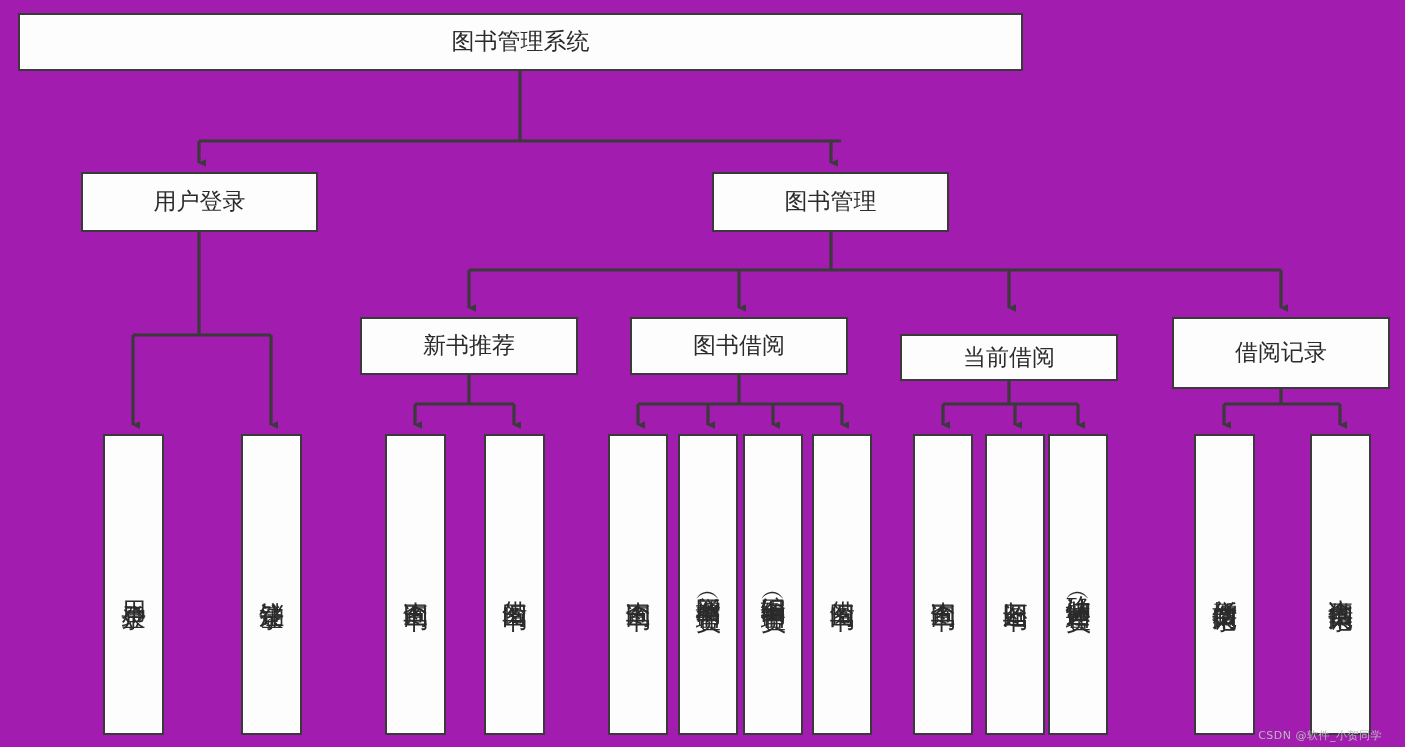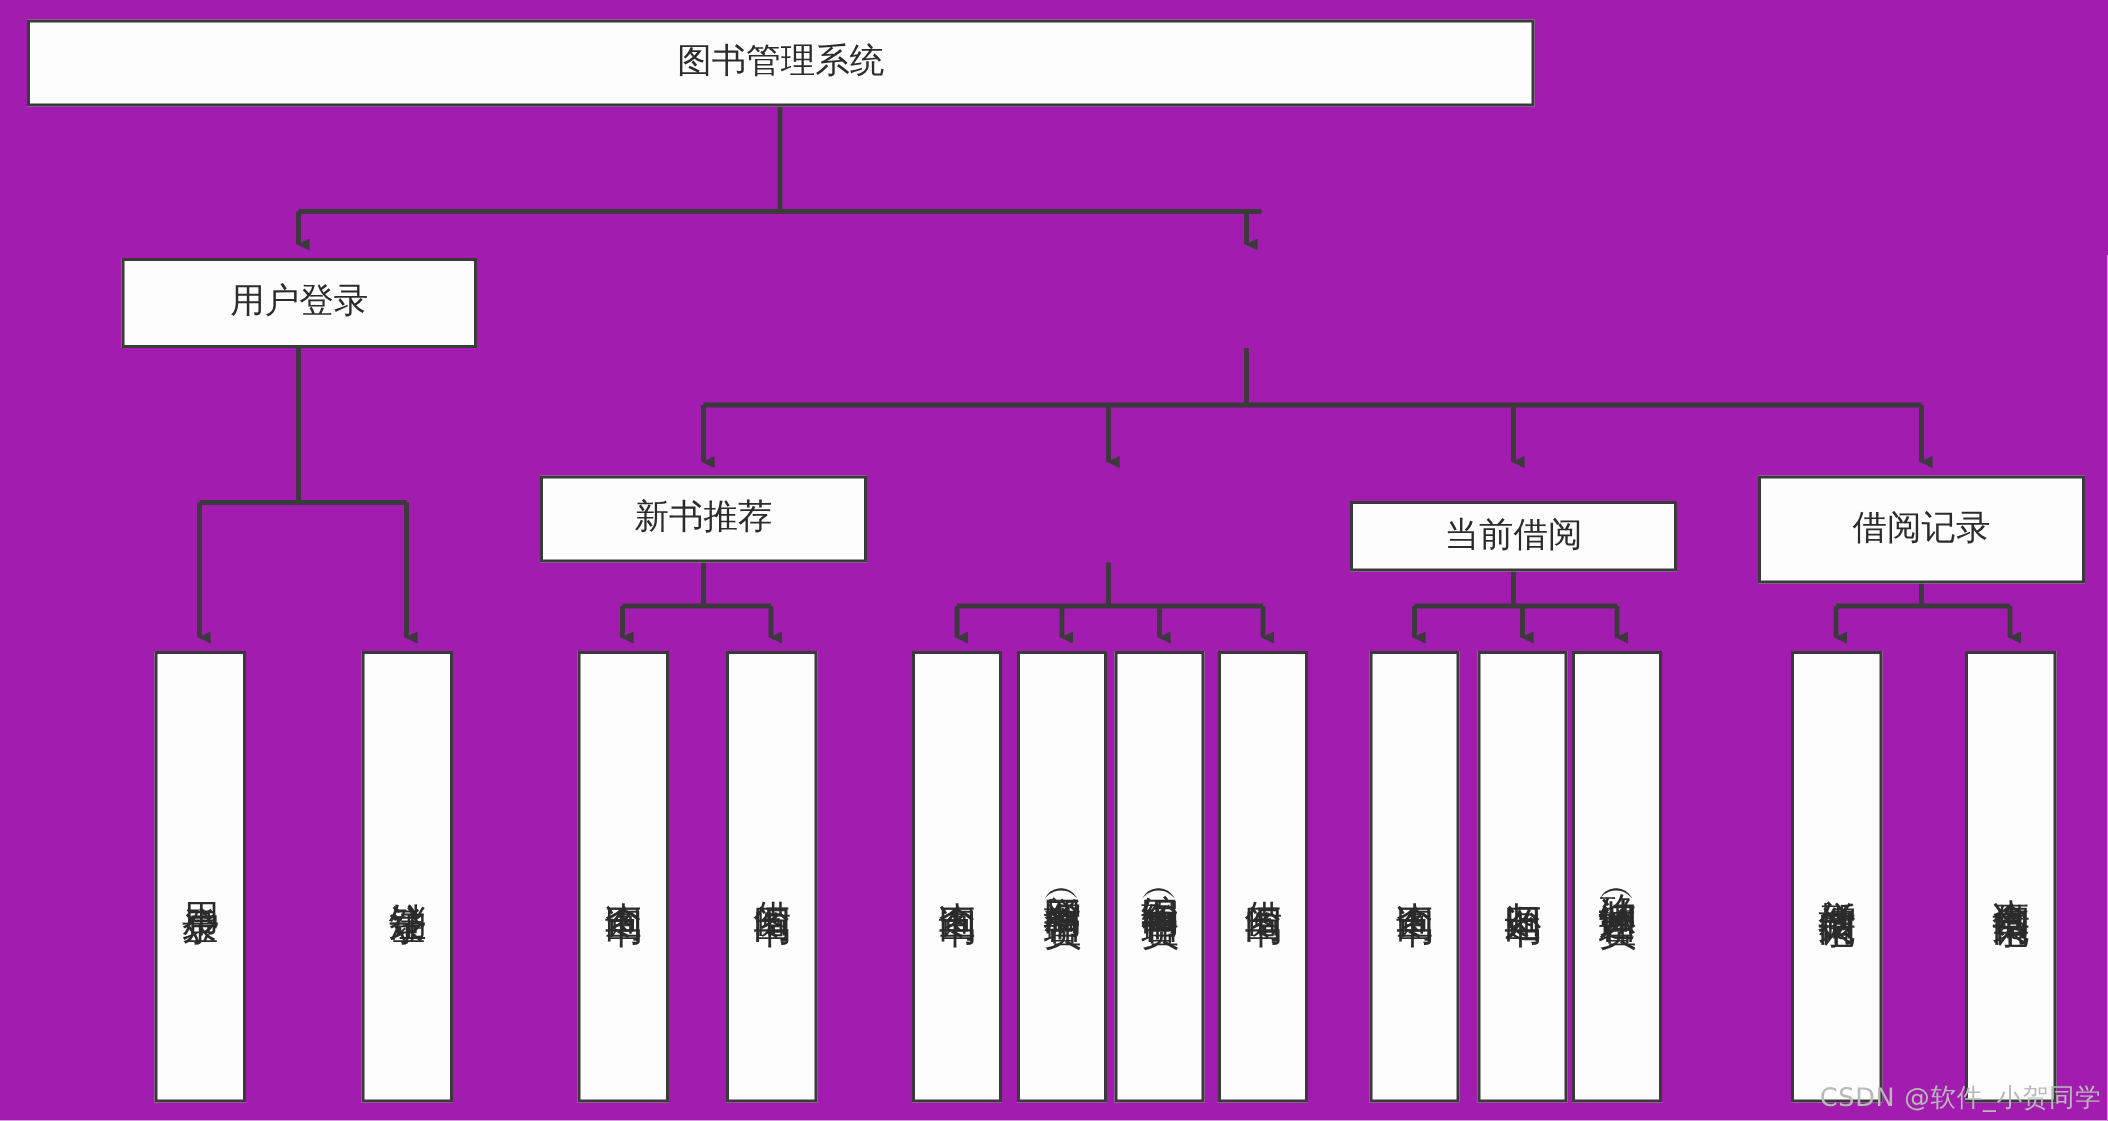--- a/index.html
+++ b/index.html
@@ -44,23 +44,23 @@
     font-size: 23px;
   }
   .node.vertical .node-label {
     writing-mode: vertical-rl;
     text-orientation: upright;
     font-size: 25px;
     letter-spacing: 2px;
   }
   #watermark {
     position: absolute;
-    right: 4px;
+    right: 23px;
     bottom: 4px;
-    font-size: 17px;
+    font-size: 11px;
     color: #b9b9b9;
     letter-spacing: 0.5px;
     white-space: nowrap;
   }
 </style>
 </head>
 <body>
 
 <div id="canvas" style="background: #a21caf;">
 
@@ -114,30 +114,36 @@
     </g>
   </svg>
 
   <div class="node horizontal" style="left: 18px; top: 13px; width: 1005px; height: 58px; border-color: rgb(58, 58, 58); background: rgb(253, 253, 253);">
     <span class="node-label" style="color: rgb(43, 43, 43);">图书管理系统</span>
   </div>
 
   <div class="node horizontal" style="left: 81px; top: 172px; width: 237px; height: 60px; border-color: rgb(58, 58, 58); background: rgb(253, 253, 253);">
     <span class="node-label" style="color: rgb(43, 43, 43);">用户登录</span>
   </div>
+  <div class="node horizontal" style="left: 712px; top: 172px; width: 237px; height: 60px; border-color: rgb(58, 58, 58); background: rgb(253, 253, 253);">
+    <span class="node-label" style="color: rgb(43, 43, 43);">图书管理</span>
+  </div>
 
   <div class="node vertical" style="left: 103px; top: 434px; width: 61px; height: 301px; border-color: rgb(58, 58, 58); background: rgb(253, 253, 253);">
     <span class="node-label" style="color: rgb(43, 43, 43);">用户登录</span>
   </div>
   <div class="node vertical" style="left: 241px; top: 434px; width: 61px; height: 301px; border-color: rgb(58, 58, 58); background: rgb(253, 253, 253);">
     <span class="node-label" style="color: rgb(43, 43, 43);">注销登录</span>
   </div>
 
   <div class="node horizontal" style="left: 360px; top: 317px; width: 218px; height: 58px; border-color: rgb(58, 58, 58); background: rgb(253, 253, 253);">
     <span class="node-label" style="color: rgb(43, 43, 43);">新书推荐</span>
+  </div>
+  <div class="node horizontal" style="left: 630px; top: 317px; width: 218px; height: 58px; border-color: rgb(58, 58, 58); background: rgb(253, 253, 253);">
+    <span class="node-label" style="color: rgb(43, 43, 43);">图书借阅</span>
   </div>
   <div class="node horizontal" style="left: 900px; top: 317px; width: 218px; height: 47px; border-color: rgb(58, 58, 58); background: rgb(253, 253, 253); margin-top: 17px;">
     <span class="node-label" style="color: rgb(43, 43, 43);">当前借阅</span>
   </div>
   <div class="node horizontal" style="left: 1172px; top: 317px; width: 218px; height: 72px; border-color: rgb(58, 58, 58); background: rgb(253, 253, 253);">
     <span class="node-label" style="color: rgb(43, 43, 43);">借阅记录</span>
   </div>
 
   <div class="node vertical" style="left: 385px; top: 434px; width: 61px; height: 301px; border-color: rgb(58, 58, 58); background: rgb(253, 253, 253);">
     <span class="node-label" style="color: rgb(43, 43, 43);">查询图书</span>

